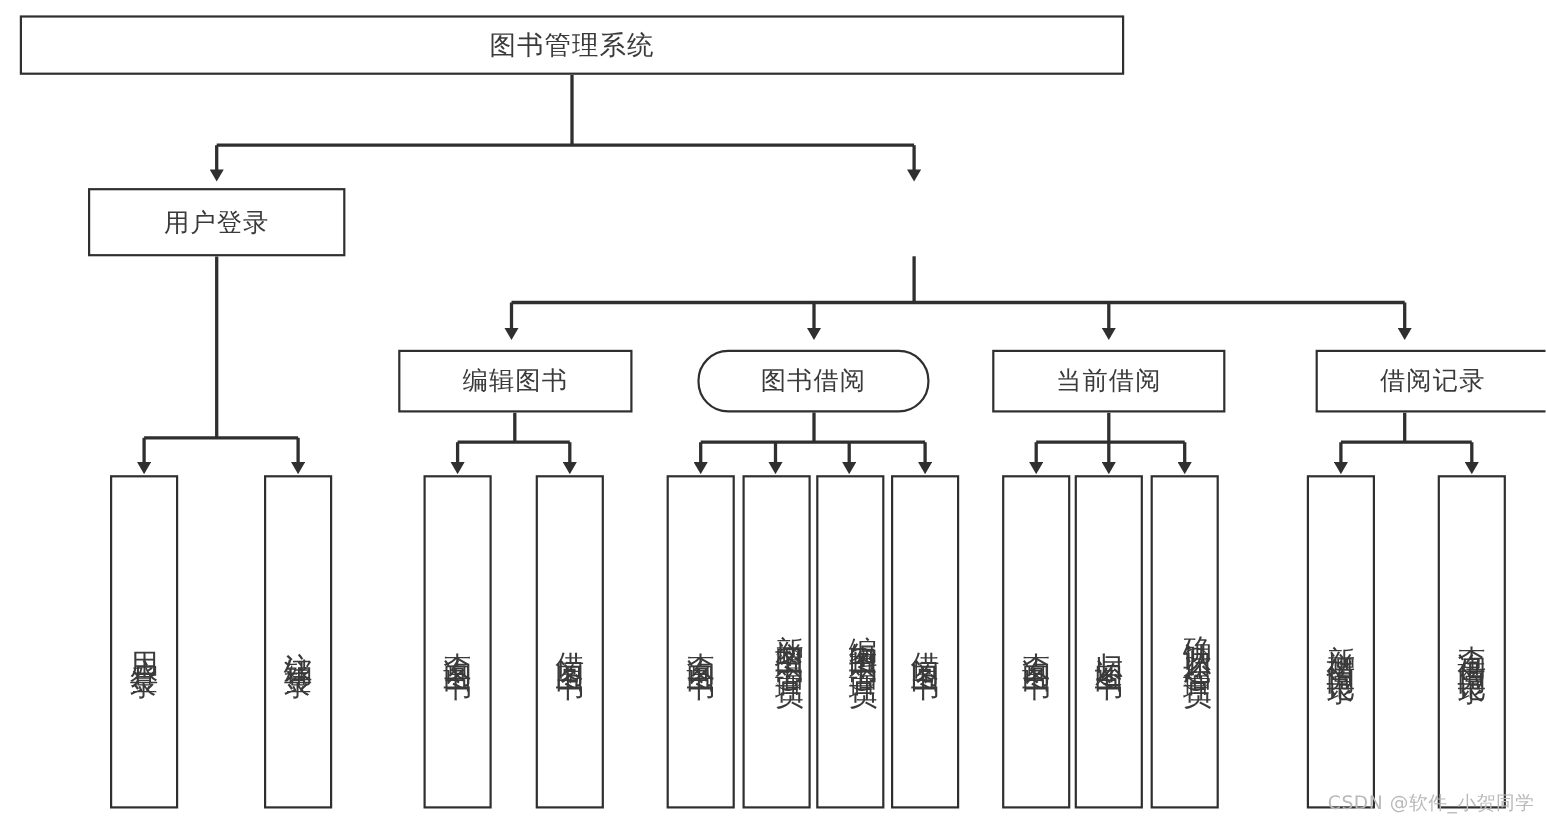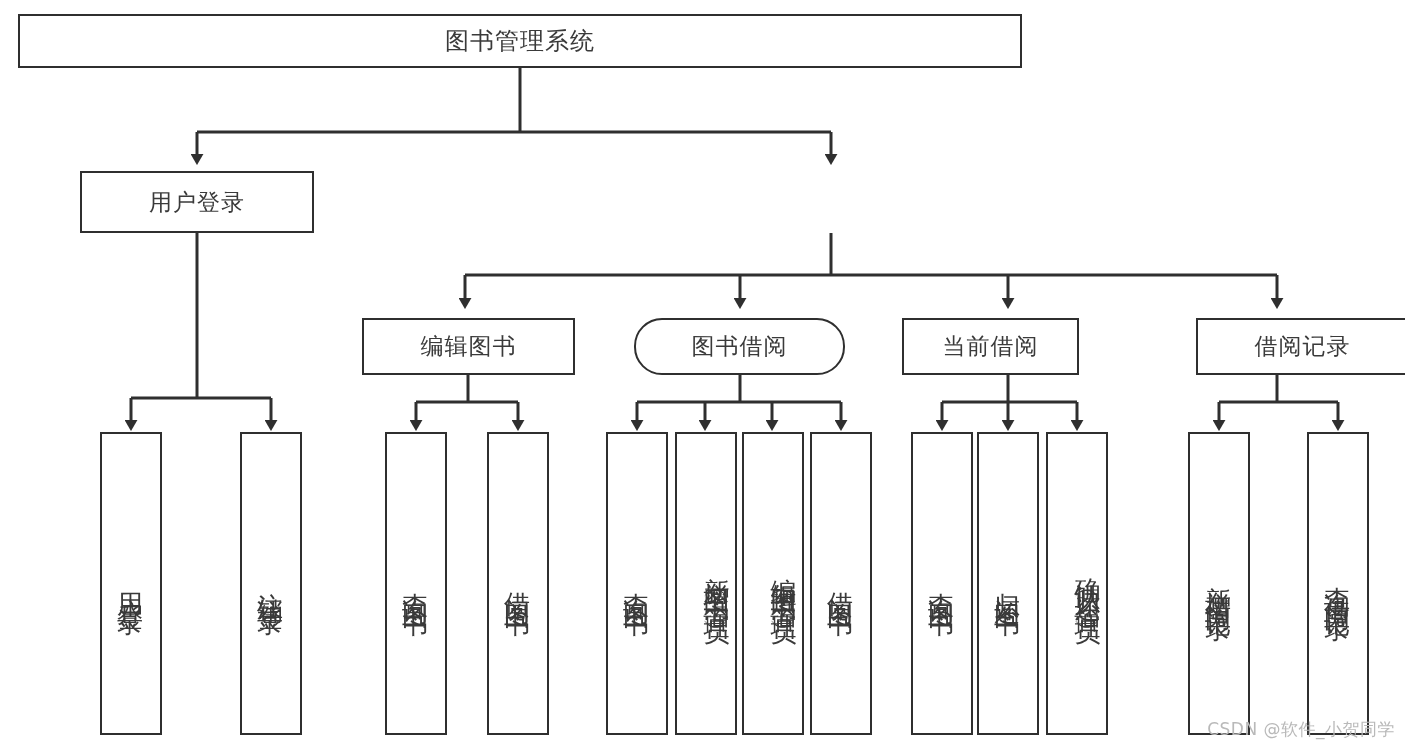--- a/index.html
+++ b/index.html
@@ -88,21 +88,21 @@
 
   <div class="node h" id="root-node" style="left:18px;top:14px;width:1004px;height:54px;">图书管理系统</div>
 
   <div class="node h" style="left:80px;top:171px;width:234px;height:62px;">用户登录</div>
 
 
   <div class="node h" style="left:362px;top:318px;width:213px;height:57px;">编辑图书</div>
 
   <div class="node h" style="left:634px;top:318px;width:211px;height:57px;border-radius:28px;">图书借阅</div>
 
-  <div class="node h" style="left:902px;top:318px;width:177px;height:57px;">当前借阅</div>
+  <div class="node h" style="left:902px;top:318px;width:212px;height:57px;">当前借阅</div>
 
   <div class="node h" style="left:1172px;top:318px;width:213px;height:57px;margin-left:24px;">借阅记录</div>
 
   <div class="node v midalign" style="left:100px;top:432px;width:62px;height:303px;">用户登录</div>
 
   <div class="node v midalign" style="left:240px;top:432px;width:62px;height:303px;">注销登录</div>
 
   <div class="node v midalign" style="left:385px;top:432px;width:62px;height:303px;">查询图书</div>
 
   <div class="node v midalign" style="left:487px;top:432px;width:62px;height:303px;">借阅图书</div>

